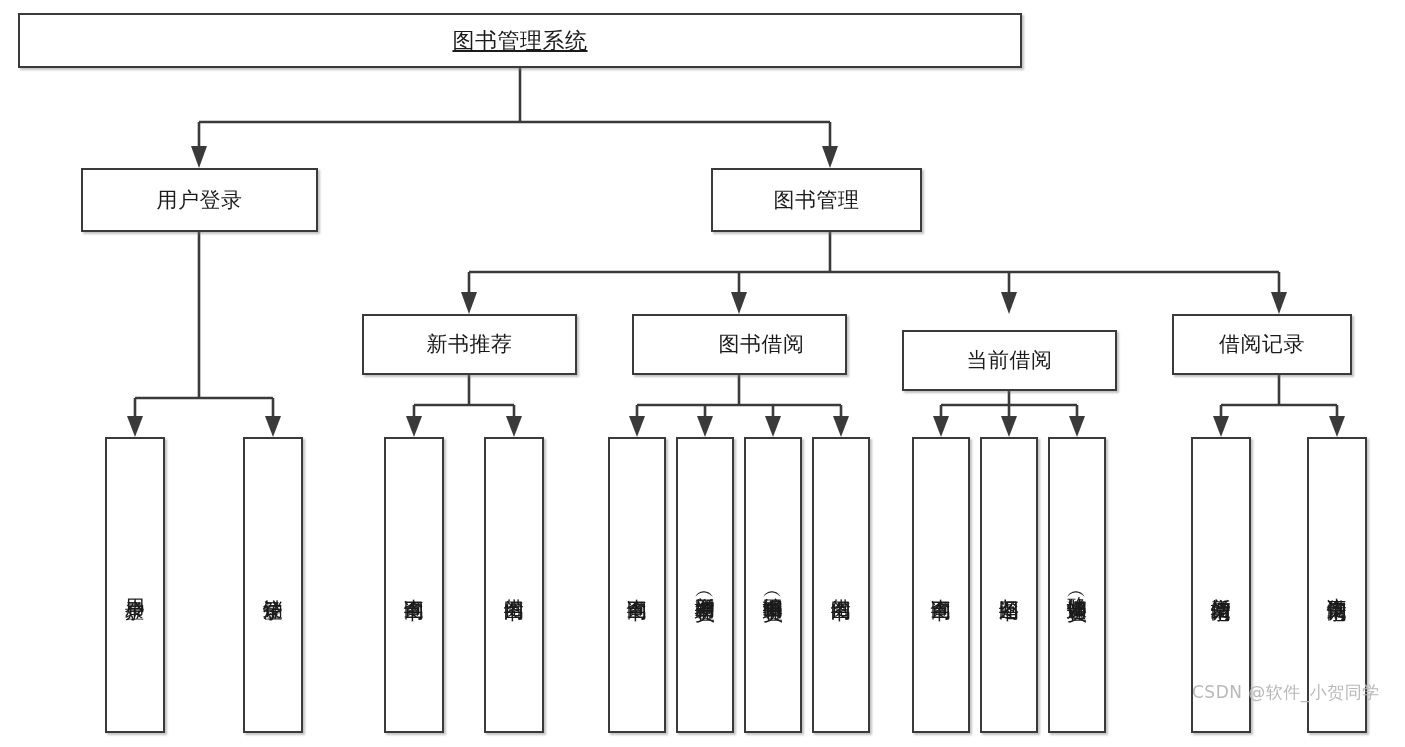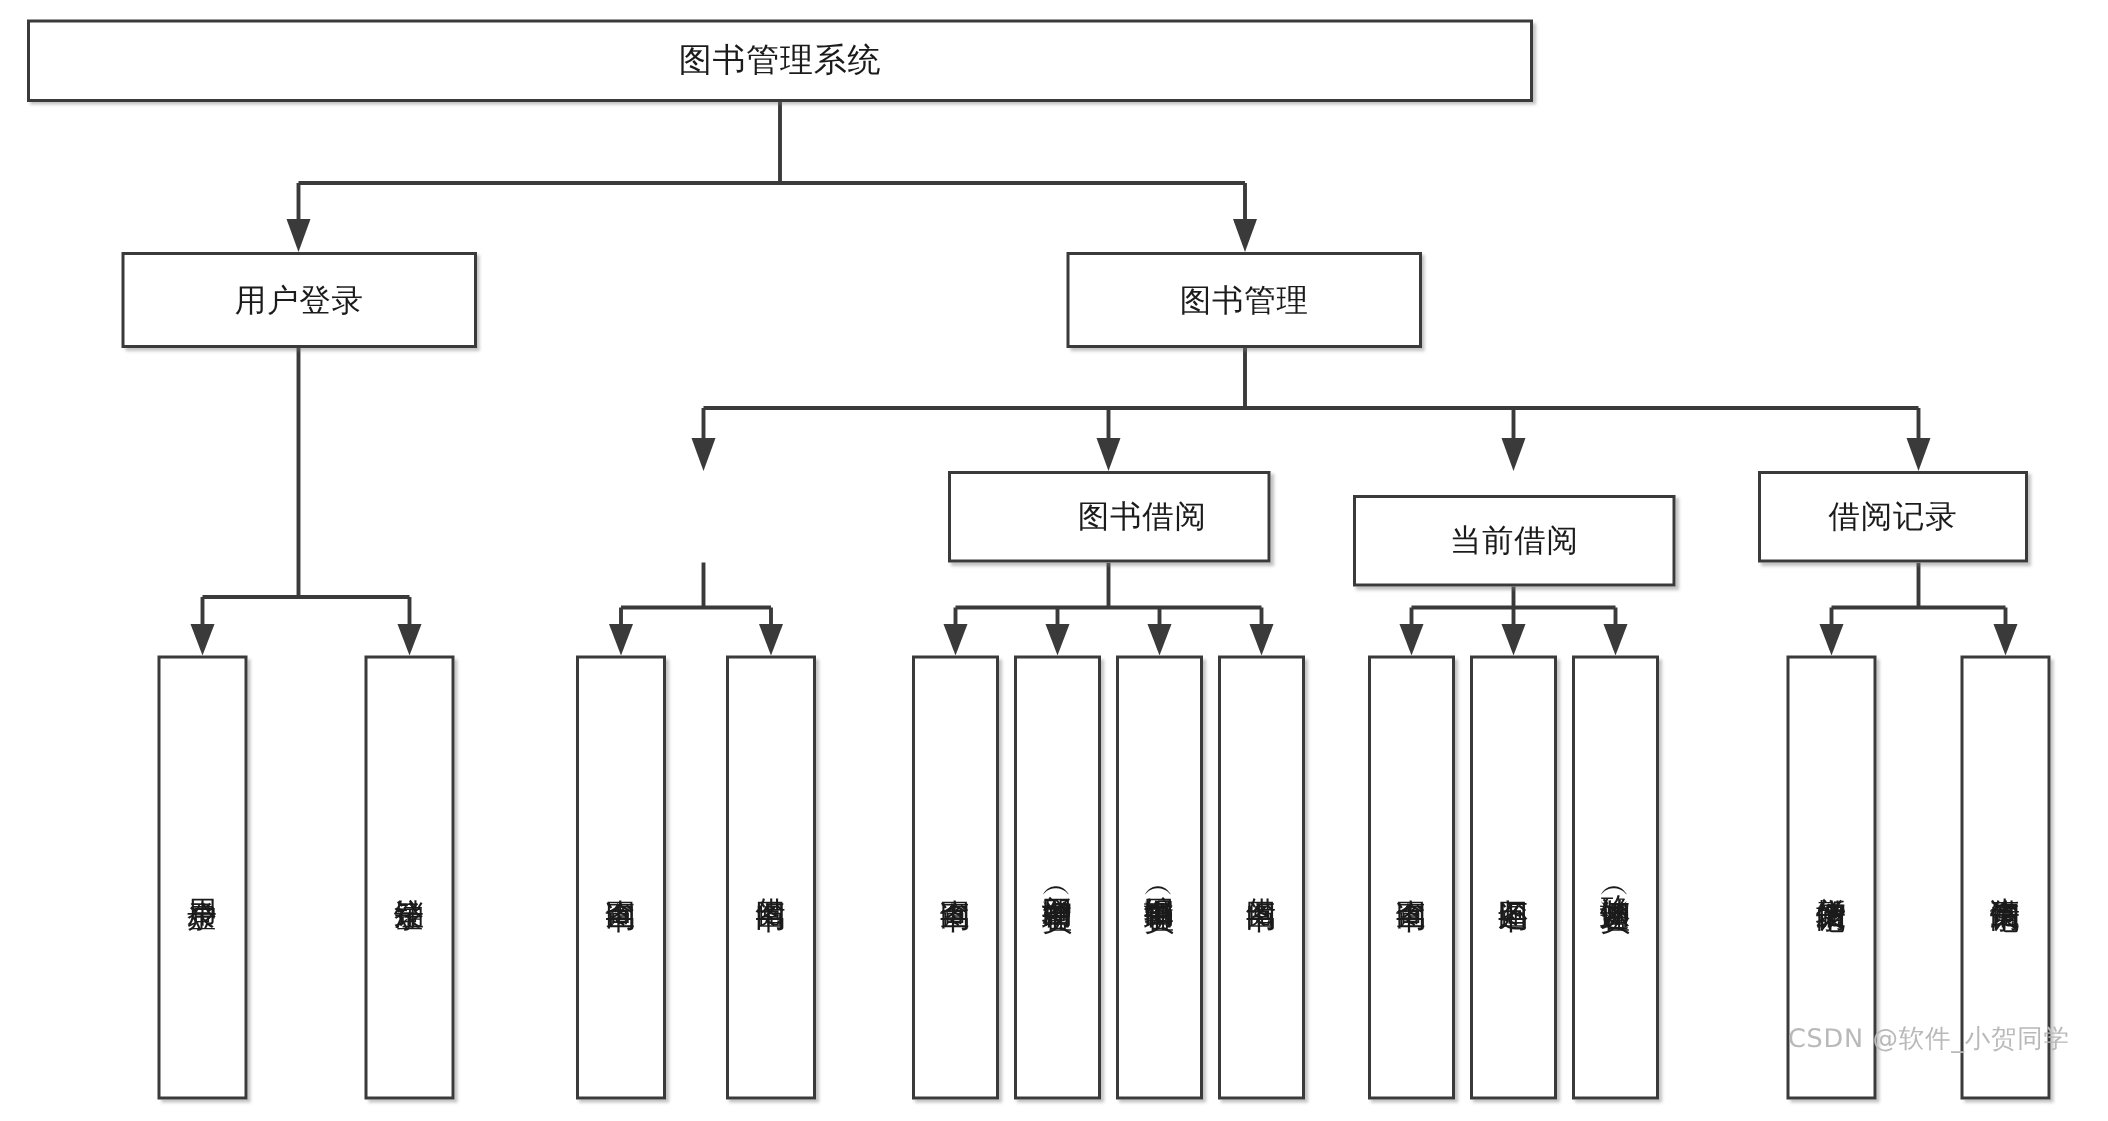--- a/index.html
+++ b/index.html
@@ -29,21 +29,21 @@
   }
   .node.leaf .lbl{
     writing-mode:vertical-rl;
     text-orientation:upright;
     font-size:20px;
     line-height:1.22;
     letter-spacing:1px;
     white-space:normal;
     max-height:272px;
   }
-  .node.root .lbl{font-size:22px;}
+  .node.root .lbl{font-size:22px;text-decoration:underline;}
 
   #watermark{
     position:absolute;
     left:1192px;top:681px;
     font-size:17px;
     color:#b9b9b9;
     letter-spacing:.5px;
     white-space:nowrap;
     pointer-events:none;
   }
@@ -118,24 +118,27 @@
     <polygon points="1337,437 1329,416 1345,416"></polygon>
   </svg>
 
   <div class="node root" style="left:18px;top:13px;width:1004px;height:55px;">
     <span class="lbl">图书管理系统</span>
   </div>
 
   <div class="node" style="left:81px;top:168px;width:237px;height:64px;">
     <span class="lbl">用户登录</span>
   </div>
-  <div class="node" style="left:711px;top:168px;width:237px;height:64px;">
+  <div class="node" style="left:711px;top:168px;width:211px;height:64px;">
     <span class="lbl">图书管理</span>
   </div>
 
+  <div class="node" style="left:362px;top:314px;width:215px;height:61px;">
+    <span class="lbl">新书推荐</span>
+  </div>
   <div class="node" style="left:632px;top:314px;width:215px;height:61px;padding-left:44px;">
     <span class="lbl">图书借阅</span>
   </div>
   <div class="node" style="left:902px;top:314px;width:215px;height:61px;margin-top:16px;">
     <span class="lbl">当前借阅</span>
   </div>
   <div class="node" style="left:1172px;top:314px;width:180px;height:61px;">
     <span class="lbl">借阅记录</span>
   </div>
 

